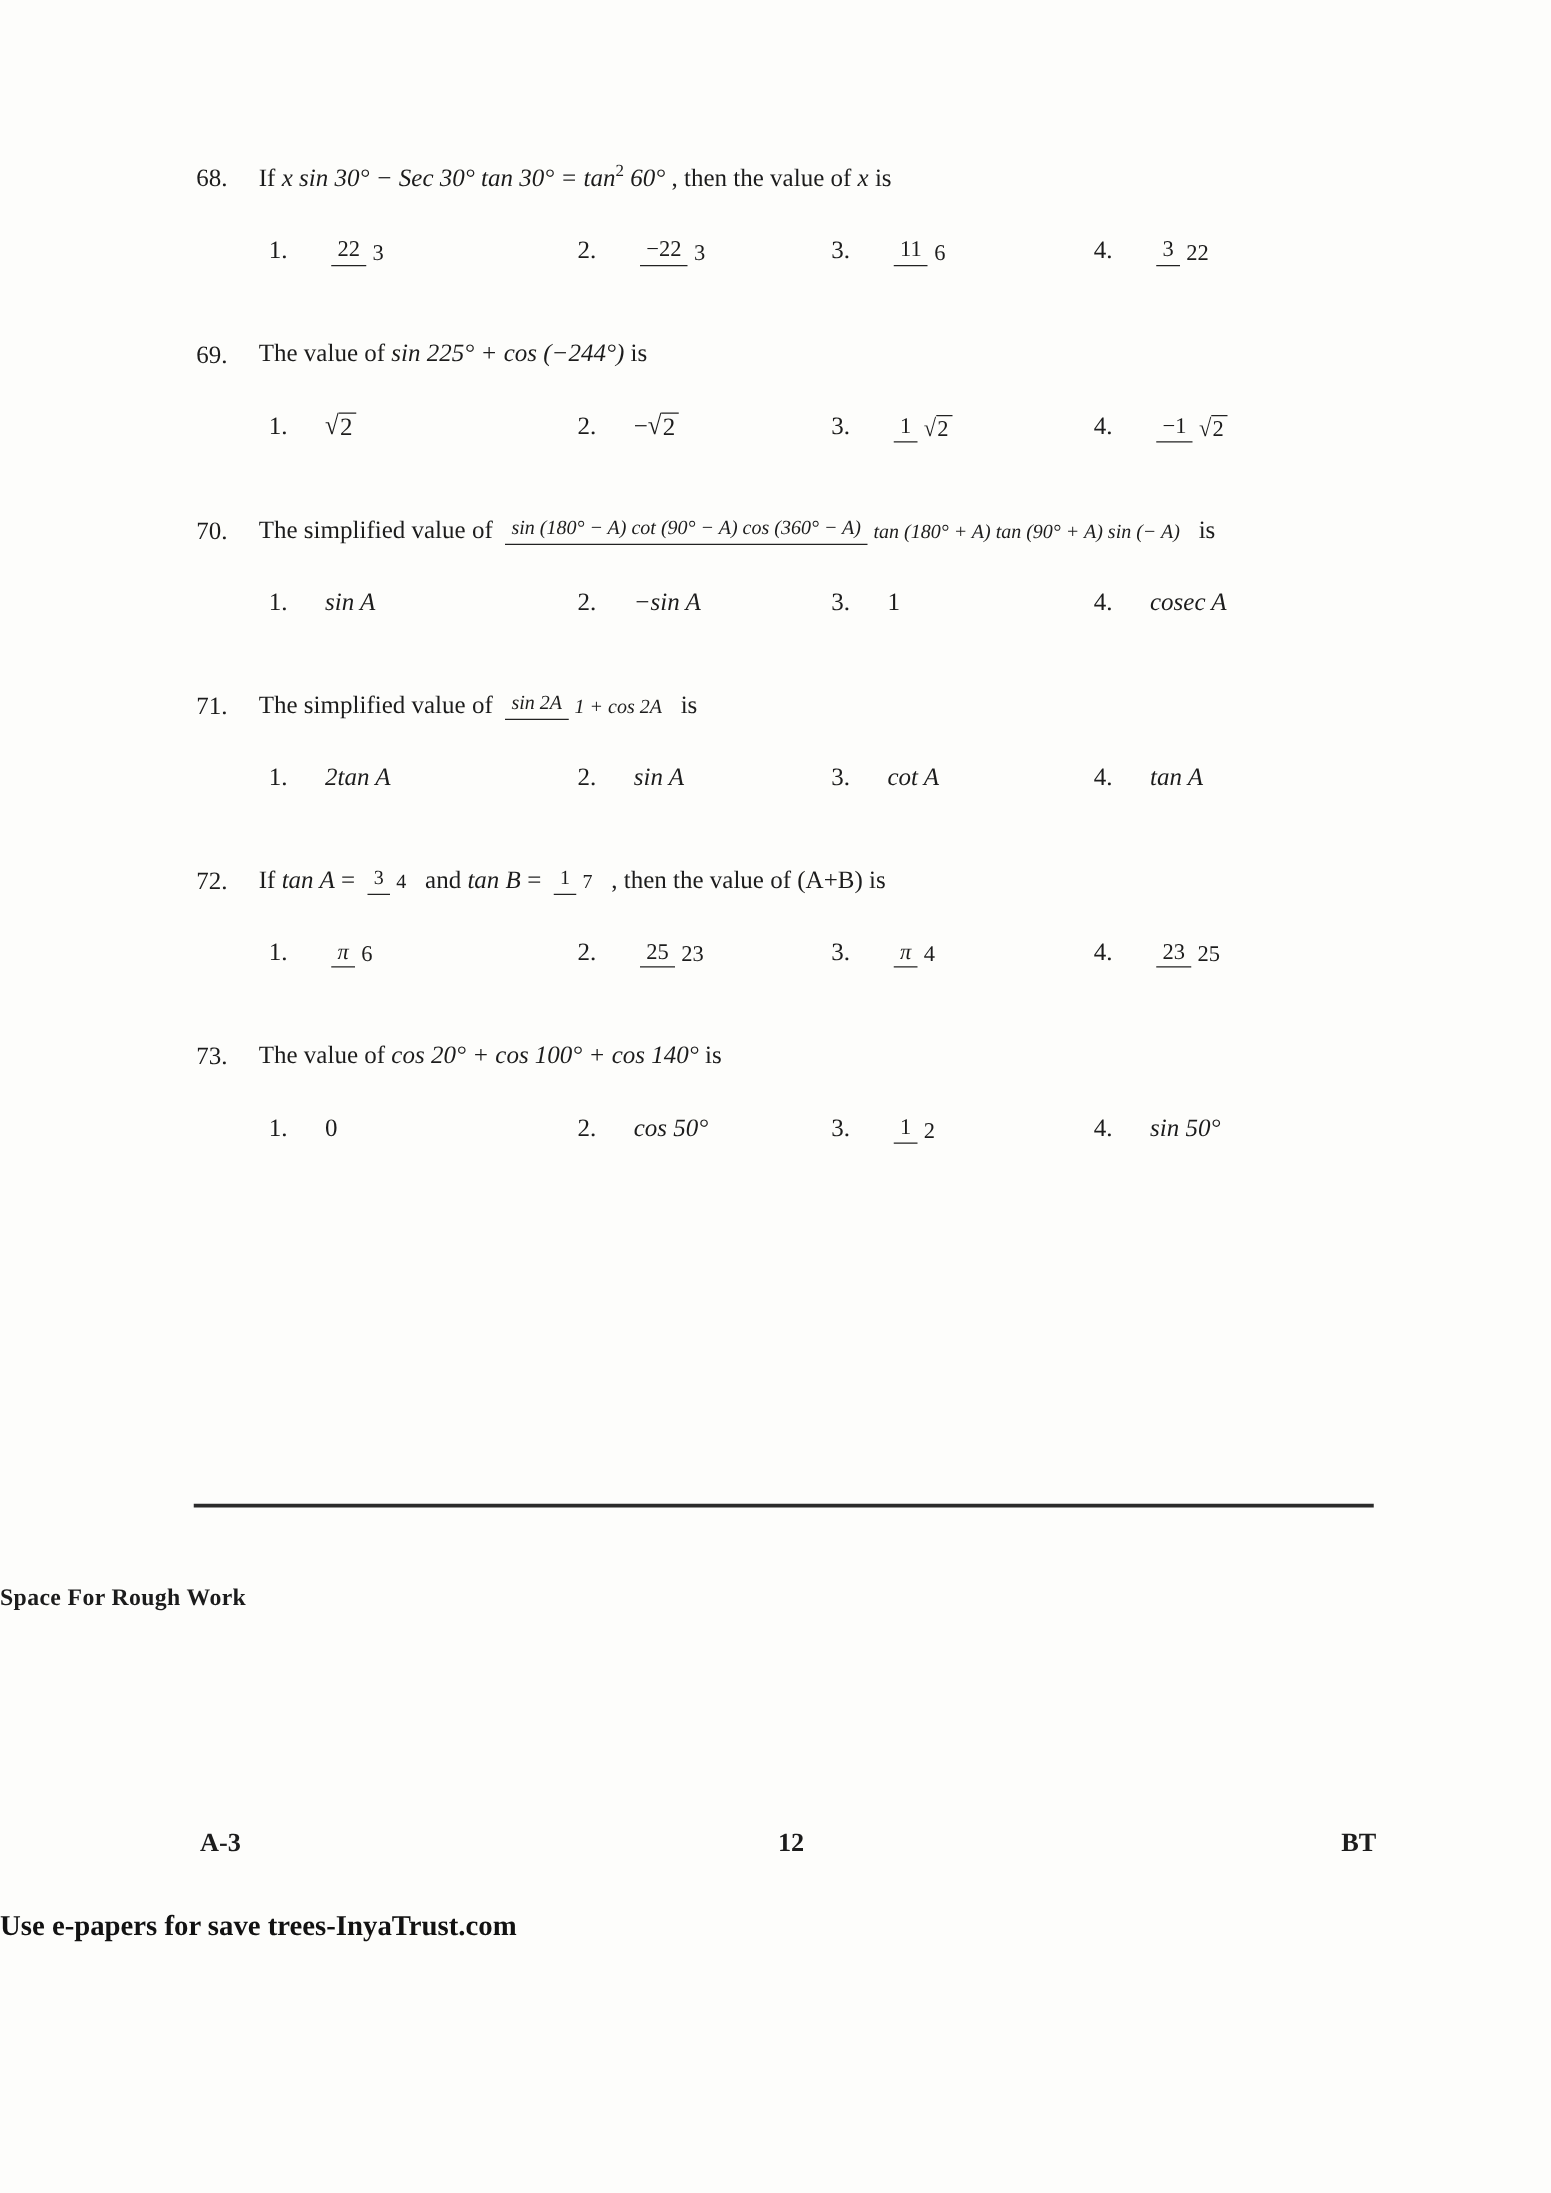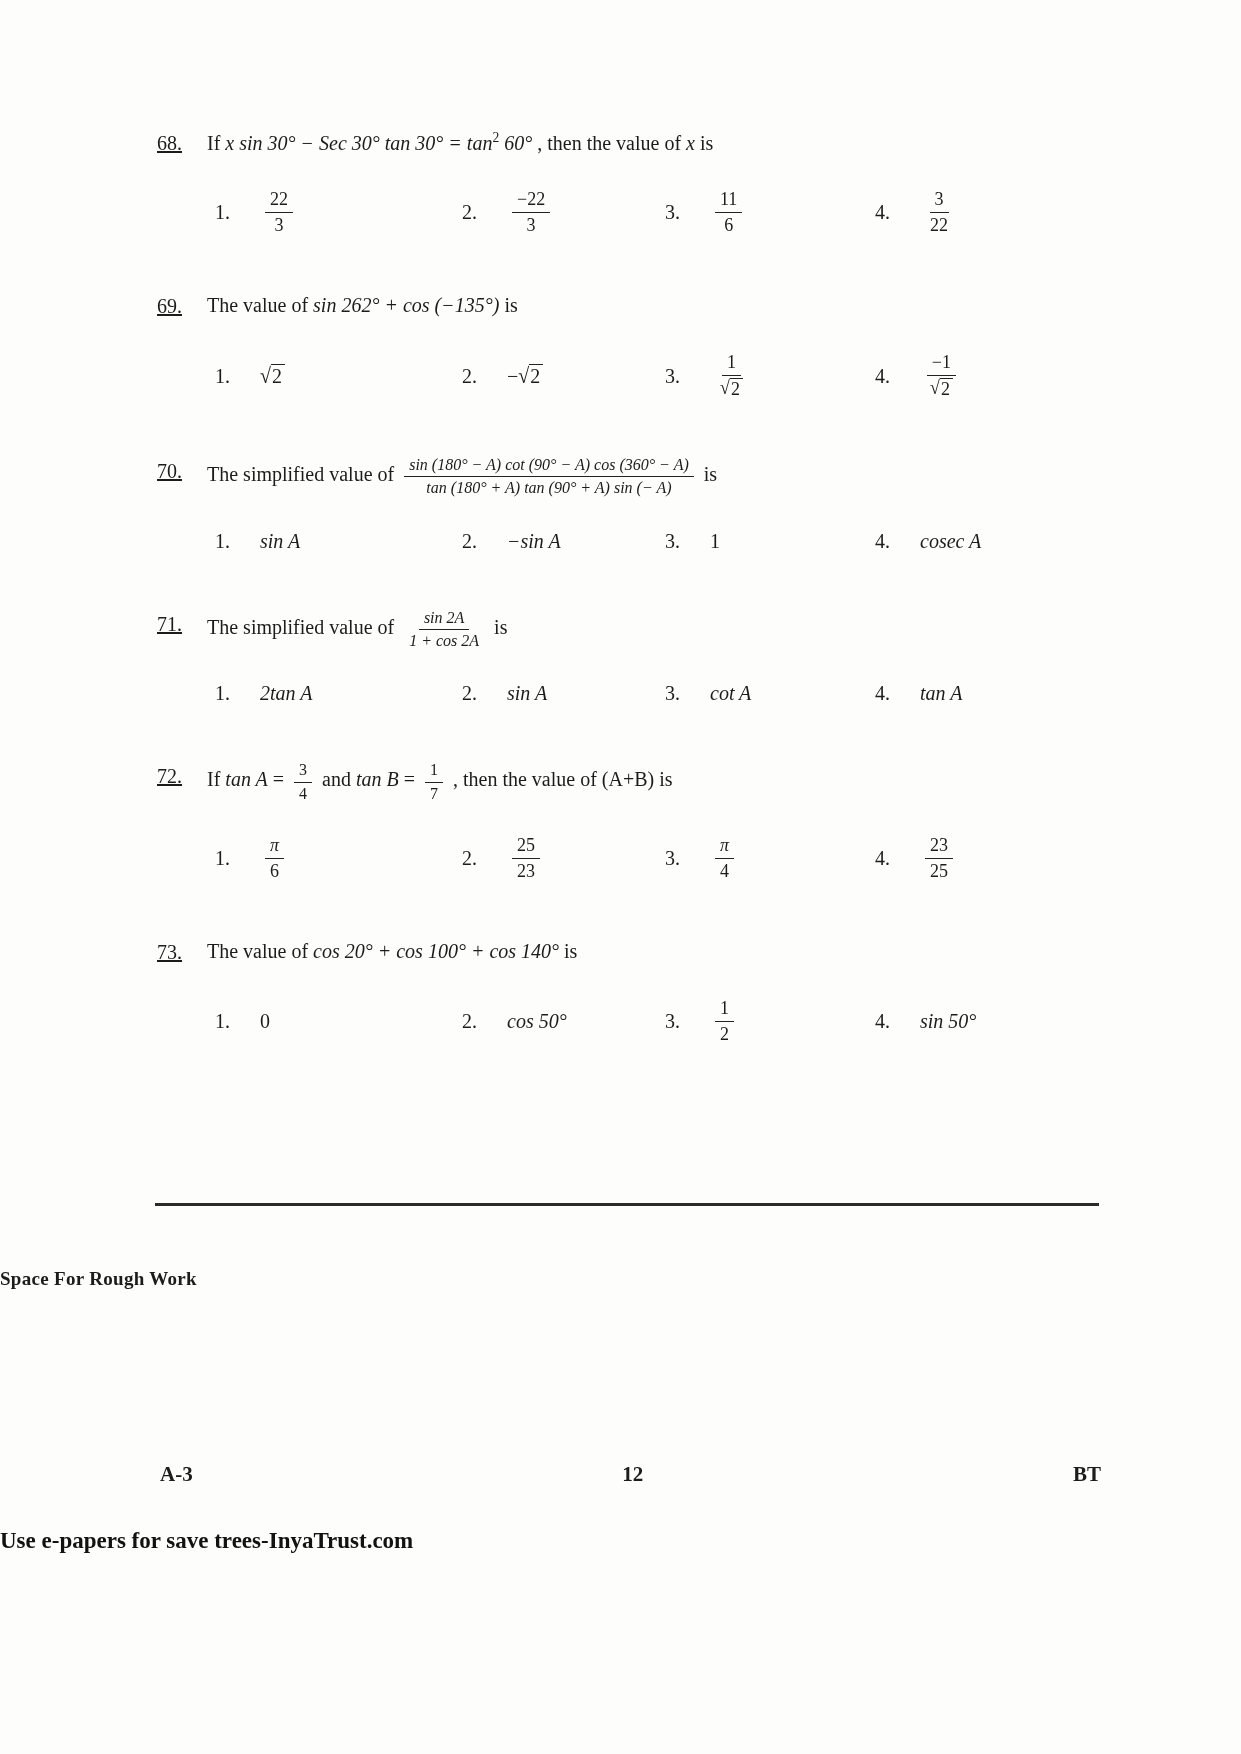--- a/index.html
+++ b/index.html
@@ -27,40 +27,39 @@
     display:flex;
     align-items:center;
     font-size:20px;
     line-height:1.35;
   }
   .q-num {
     width:50px;
     flex:0 0 50px;
     align-self:flex-start;
     padding-top:2px;
-    text-decoration:underline;
   }
   .q-prompt { display:inline-block; }
   .options {
     margin-top:32px;
     padding-left:58px;
     display:grid;
     grid-template-columns:247px 203px 210px 1fr;
     align-items:center;
     font-size:20px;
   }
   .option { display:flex; align-items:center; gap:30px; }
   .opt-label { flex:0 0 auto; }
   .opt-value { display:inline-flex; align-items:center; }
   .it { font-style:italic;text-align:right; }
   sup { font-size:0.68em; }
   
   .frac {
     display:inline-flex;
-    flex-direction:column;
+    flex-direction:row;
     align-items:center;
     vertical-align:middle;
     margin:0 5px;
     line-height:1.15;
     font-size:18px;
   }
   .q-prompt .frac { font-size:16px; }
   .frac .num {
     border-bottom:1.5px solid #222;
     padding:0 5px 2px 5px;
@@ -168,21 +167,21 @@
                 <span class="den"><span>22</span></span>
               </span>
             </span>
   </div>
 </div>
   </div>
 
   <div class="question">
     <div class="q-row">
       <span class="q-num">69.</span>
-      <span class="q-prompt"><span>The value of </span><span class="it">sin 262° + cos (−135°)</span><span> is</span></span>
+      <span class="q-prompt"><span>The value of </span><span class="it">sin 225° + cos (−244°)</span><span> is</span></span>
     </div>
     <div class="options">
   <div class="option">
     <span class="opt-label">1.</span>
     <span class="opt-value">
               <span class="sqrt">
                 <span class="sqrt-sym">√</span>
                 <span class="sqrt-body"><span>2</span></span>
               </span>
             </span>

